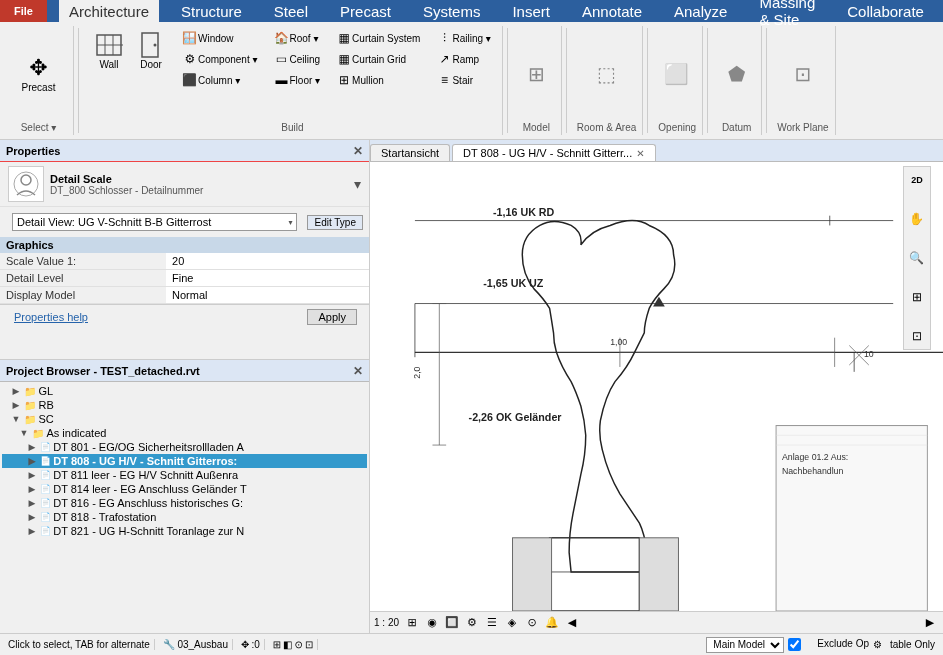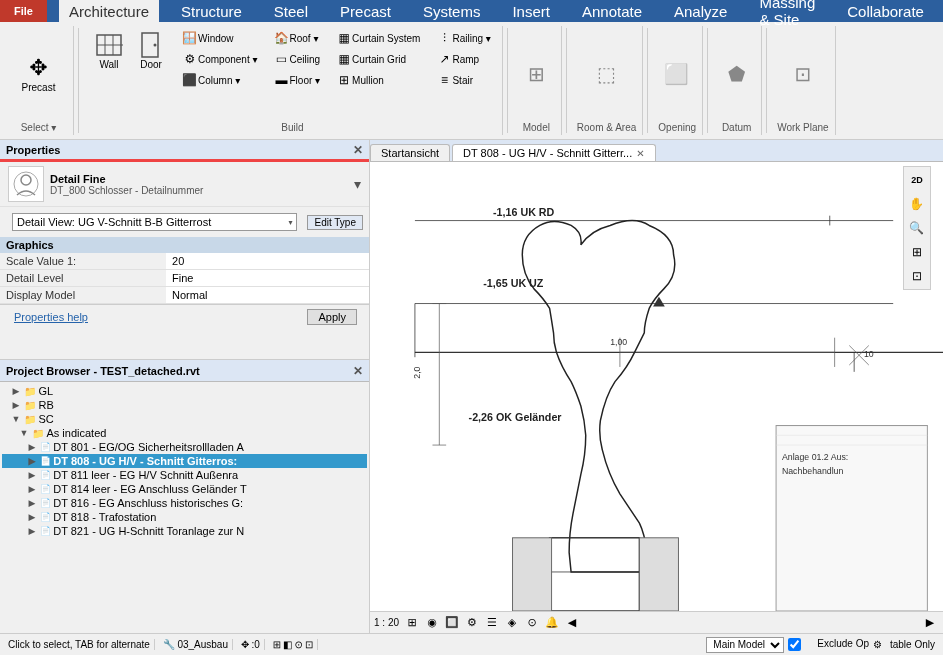--- a/index.html
+++ b/index.html
@@ -22,21 +22,21 @@
     .ribbon-icon { width: 28px; height: 28px; display: flex; align-items: center; justify-content: center; font-size: 18px; }
     .ribbon-icon-sm { width: 16px; height: 16px; display: flex; align-items: center; justify-content: center; font-size: 12px; }
     .ribbon-col { display: flex; flex-direction: column; gap: 1px; }
     .dropdown-arrow { font-size: 8px; color: #555; }
 
     
     .main-area { display: flex; height: calc(655px - 22px - 118px - 22px); }
 
     
     .left-panel { width: 370px; display: flex; flex-direction: column; background: #f0f0f0; border-right: 1px solid #ccc; }
-    .panel-header { display: flex; align-items: center; justify-content: space-between; background: #dce6f4; border-bottom: 3px solid #ef4444; padding: 2px 6px; font-size: 11px; font-weight: bold; height: 22px; }
+    .panel-header { display: flex; align-items: center; justify-content: space-between; background: #dce6f4; border-bottom: 1px solid #ef4444; padding: 2px 6px; font-size: 11px; font-weight: bold; height: 22px; }
     .panel-close { cursor: pointer; font-size: 12px; color: #555; }
     .properties-panel { flex: 0 0 220px; border-bottom: 1px solid #ccc; overflow: hidden; }
     .prop-element { display: flex; align-items: center; padding: 4px 8px; border-bottom: 1px solid #e0e0e0; gap: 6px; }
     .prop-icon { width: 36px; height: 36px; border: 1px solid #ccc; background: #fff; display: flex; align-items: center; justify-content: center; font-size: 10px; color: #555; }
     .prop-type { font-weight: bold; font-size: 11px; }
     .prop-name { font-size: 10px; color: #555; }
     .prop-dropdown { display: flex; align-items: center; justify-content: space-between; margin: 4px 6px; border: 1px solid #999; background: white; padding: 2px 4px; font-size: 11px; cursor: pointer; }
     .prop-edit-btn { background: #e0e8f4; border: 1px solid #999; padding: 1px 6px; font-size: 10px; cursor: pointer; white-space: nowrap; }
     .prop-table { width: 100%; border-collapse: collapse; font-size: 11px; }
     .prop-table tr { border-bottom: 1px solid #e0e0e0; }
@@ -64,21 +64,21 @@
     .right-area { flex: 1; display: flex; flex-direction: column; overflow: hidden; }
     .view-tabs { display: flex; align-items: flex-end; background: #dce6f4; border-bottom: 1px solid #bbb; height: 22px; overflow: hidden; }
     .view-tab { display: flex; align-items: center; padding: 2px 10px; font-size: 11px; cursor: pointer; border: 1px solid #bbb; border-bottom: none; margin-right: 2px; background: #f0f0f0; border-radius: 3px 3px 0 0; gap: 4px; }
     .view-tab.active { background: white; }
     .view-tab-close { font-size: 10px; color: #666; cursor: pointer; }
 
     
     .canvas-area { flex: 1; background: #e8e8e8; position: relative; overflow: hidden; }
 
     
-    .right-tools { position: absolute; right: 12px; top: 4px; display: flex; flex-direction: column; gap: 2px; background: #f0f0f0; border: 1px solid #ccc; padding: 2px; }
+    .right-tools { position: absolute; right: 12px; top: 4px; display: flex; flex-direction: column; gap: 17px; background: #f0f0f0; border: 1px solid #ccc; padding: 2px; }
     .tool-btn { width: 22px; height: 22px; display: flex; align-items: center; justify-content: center; cursor: pointer; border: 1px solid transparent; font-size: 12px; }
 
     
     .canvas-bottom { display: flex; align-items: center; background: #f0f0f0; border-top: 1px solid #ccc; height: 22px; font-size: 10px; padding: 0 4px; gap: 4px; }
     .canvas-scale { font-size: 10px; }
     .canvas-icons { display: flex; gap: 2px; }
     .canvas-icon-btn { width: 18px; height: 18px; display: flex; align-items: center; justify-content: center; cursor: pointer; font-size: 11px; }
 
     
     .status-bottom { display: flex; align-items: center; background: #f0f0f0; border-top: 1px solid #ccc; height: 22px; width: 100%; padding: 0 4px; font-size: 10px; gap: 4px; overflow: hidden; }
@@ -252,21 +252,21 @@
 
       <div class="prop-element">
         <div class="prop-icon">
           <svg width="30" height="30" viewBox="0 0 30 30">
               <circle cx="15" cy="15" r="12" fill="none" stroke="#aaa" stroke-width="1"></circle>
               <circle cx="15" cy="11" r="5" fill="none" stroke="#888" stroke-width="1.5"></circle>
               <path d="M6 26 Q15 18 24 26" fill="none" stroke="#888" stroke-width="1.5"></path>
             </svg>
         </div>
         <div>
-          <div class="prop-type">Detail Fine</div>
+          <div class="prop-type">Detail Scale</div>
           <div class="prop-name">DT_800 Schlosser - Detailnummer</div>
         </div>
         <div style="margin-left:auto; cursor:pointer; font-size:14px; color:#555;">▾</div>
       </div>
 
       <div style="display:flex; align-items:center; gap:4px; padding:2px 6px;">
         <div class="prop-dropdown" style="flex:1;">
           <span>Detail View: UG V-Schnitt B-B Gitterrost</span>
           <span class="dropdown-arrow">▾</span>
         </div>

